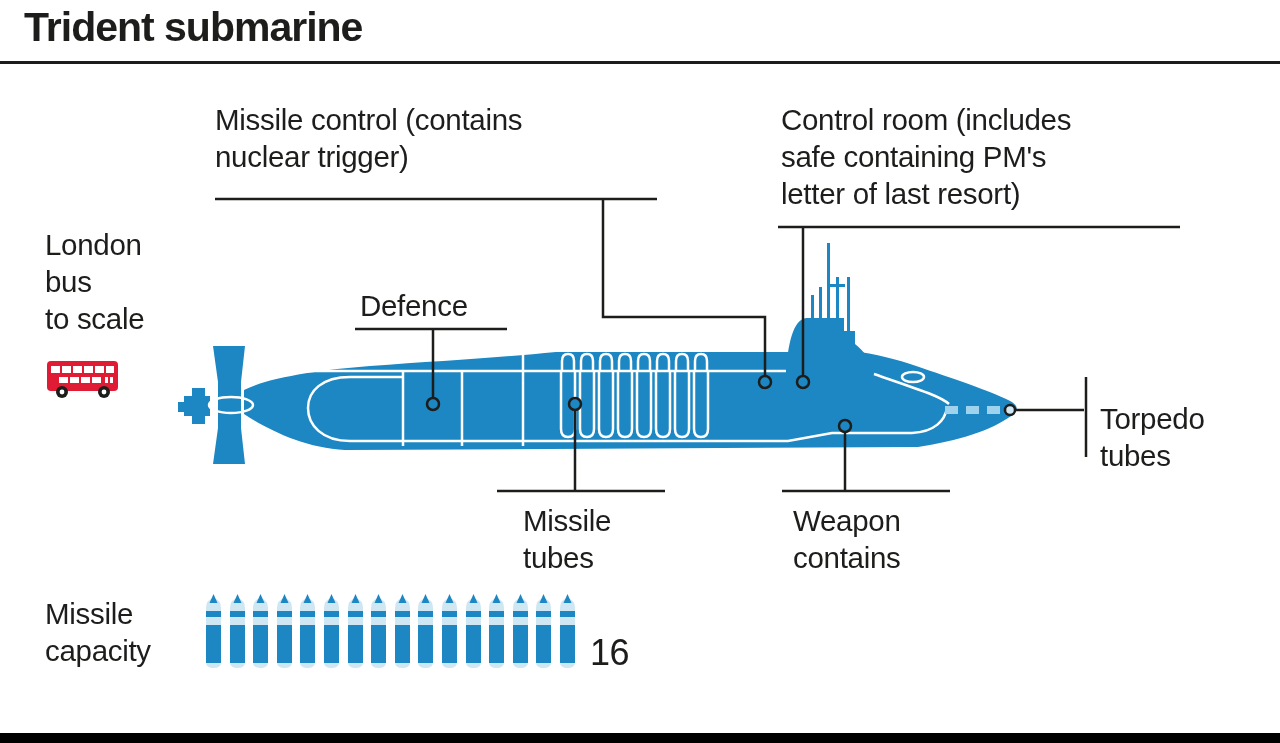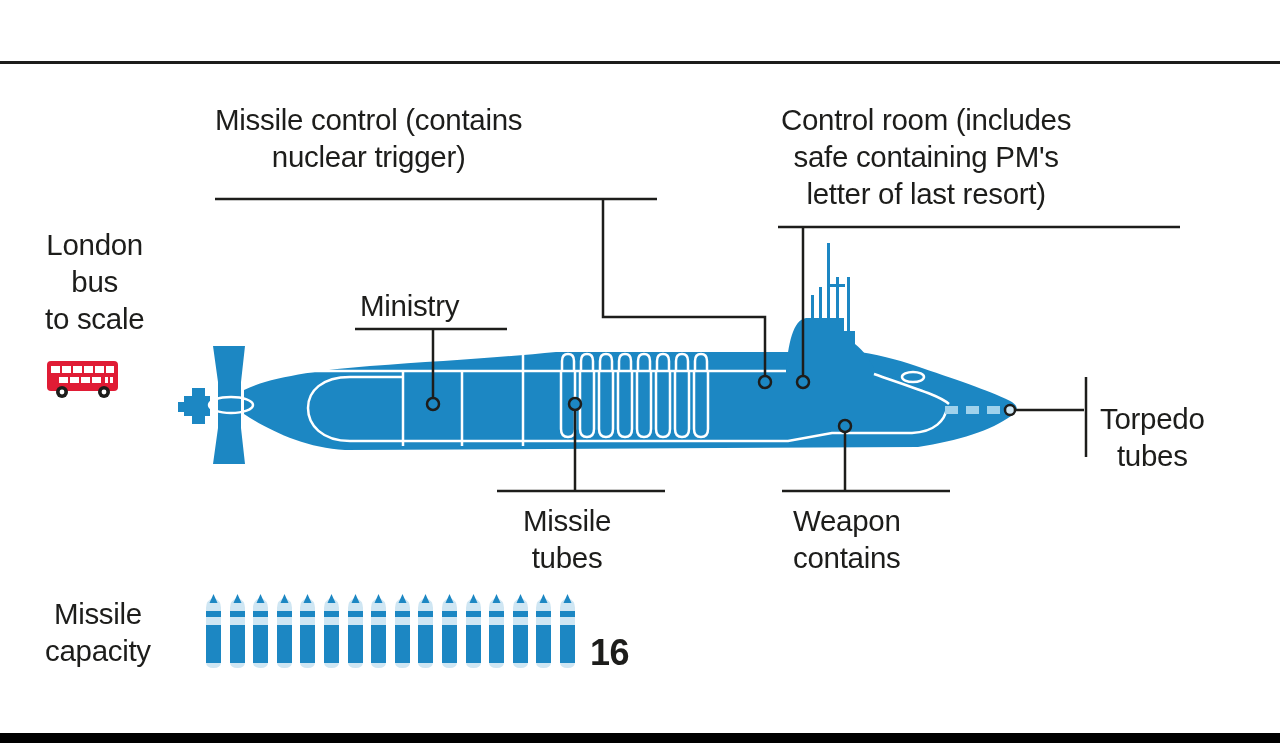--- a/index.html
+++ b/index.html
@@ -11,54 +11,55 @@
     --text-black:#1d1d1b;
   }
   *{margin:0;padding:0;box-sizing:border-box;}
   html,body{background:#fff;}
   body{font-family:"Liberation Sans","DejaVu Sans",sans-serif;color:var(--text-black);}
   .canvas{position:relative;width:1280px;height:743px;background:#fff;overflow:hidden;}
 
   .title{position:absolute;left:24px;top:4px;font-size:41px;font-weight:bold;letter-spacing:-1px;color:var(--text-black);}
   .title-rule{position:absolute;left:0;top:61px;width:1280px;height:3px;background:var(--line-dark);}
 
-  .label{position:absolute;font-size:29.5px;line-height:37px;letter-spacing:-0.3px;color:var(--text-black);white-space:pre-line;text-align:center;}
+  .label{position:absolute;font-size:29.5px;line-height:37px;letter-spacing:-0.3px;color:var(--text-black);white-space:pre-line;}
   .lbl-missile-control{left:215px;top:101px;}
   .lbl-control-room{left:781px;top:101px;}
   .lbl-london-bus{left:45px;top:226px;}
   .lbl-reactor{left:360px;top:287px;}
   .lbl-torpedo{left:1100px;top:400px;}
   .lbl-missile-tubes{left:523px;top:502px;}
   .lbl-weapon-storage{left:793px;top:502px;}
   .lbl-missile-capacity{left:45px;top:595px;}
 
   .diagram{position:absolute;left:0;top:0;}
   .bus-svg{position:absolute;left:45px;top:360px;}
 
   .missile-row{position:absolute;left:205px;top:594px;display:flex;gap:6.6px;}
-  .missile-count{position:absolute;left:590px;top:632px;font-size:36px;letter-spacing:-0.5px;font-weight:bold;}
+  .missile-count{position:absolute;left:590px;top:632px;font-size:36px;letter-spacing:-0.5px;}
 
   .footer{position:absolute;left:11px;top:701px;font-size:22.5px;color:var(--text-black);}
   .bottom-bar{position:absolute;left:0;bottom:0;width:1280px;height:10px;background:#000;}
 
   
   .fill-sub{fill:var(--submarine-blue);}
   .fill-red{fill:var(--bus-red);}
   .fill-pale{fill:var(--missile-pale-blue);}
   .stroke-white{stroke:#fff;stroke-width:2.5;fill:none;}
   .stroke-dark{stroke:var(--line-dark);stroke-width:2.5;fill:none;}
   .leader-circle{fill:var(--submarine-blue);stroke:var(--line-dark);stroke-width:2.5;}
   .leader-circle-light{fill:var(--missile-pale-blue);stroke:var(--line-dark);stroke-width:2.5;}
   .torpedo-dash{stroke:var(--torpedo-dash-blue);stroke-width:8;stroke-dasharray:13 8;fill:none;}
 </style>
 </head>
 <body>
 
 <div class="canvas">
 
+  <div class="title">Trident submarine</div>
   <div class="title-rule"></div>
 
   <svg class="diagram" width="1280" height="743" viewBox="0 0 1280 743">
 
     <g>
       <rect class="fill-sub" x="178" y="402" width="10" height="10"></rect>
       <rect class="fill-sub" x="184" y="396" width="26" height="20"></rect>
       <rect class="fill-sub" x="192" y="388" width="13" height="36"></rect>
     </g>
 
@@ -167,21 +168,21 @@
   </svg>
 
   <div class="label lbl-missile-control">Missile control (contains
 nuclear trigger)</div>
   <div class="label lbl-london-bus">London
 bus
 to scale</div>
   <div class="label lbl-control-room">Control room (includes
 safe containing PM's
 letter of last resort)</div>
-  <div class="label lbl-reactor">Ministry</div>
+  <div class="label lbl-reactor">Defence</div>
   <div class="label lbl-torpedo">Torpedo
 tubes</div>
   <div class="label lbl-missile-tubes">Missile
 tubes</div>
   <div class="label lbl-weapon-storage">Weapon
 contains</div>
   <div class="label lbl-missile-capacity">Missile
 capacity</div>
 
   <div class="missile-row">

